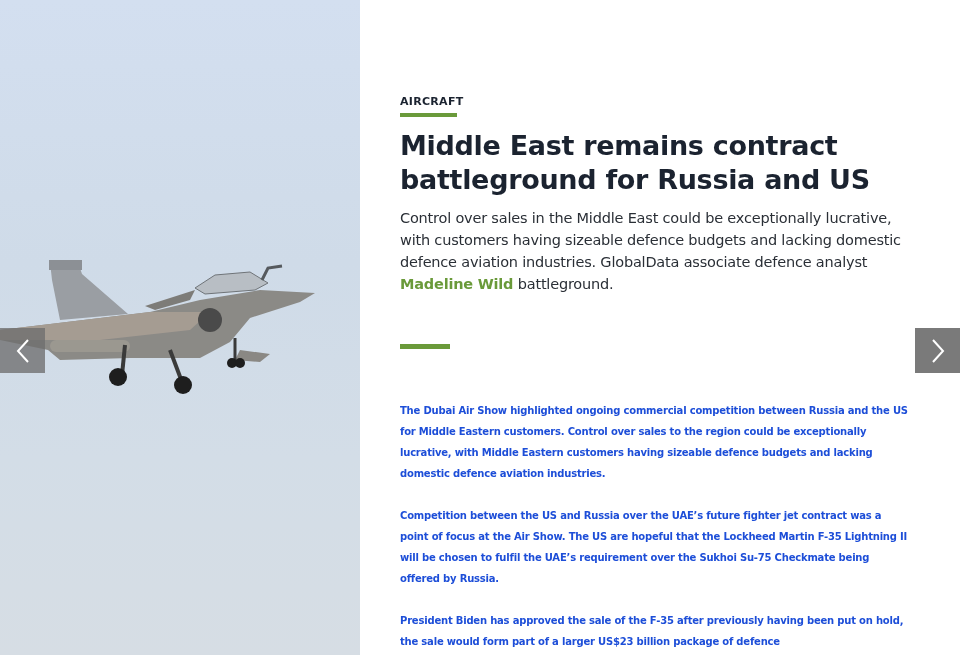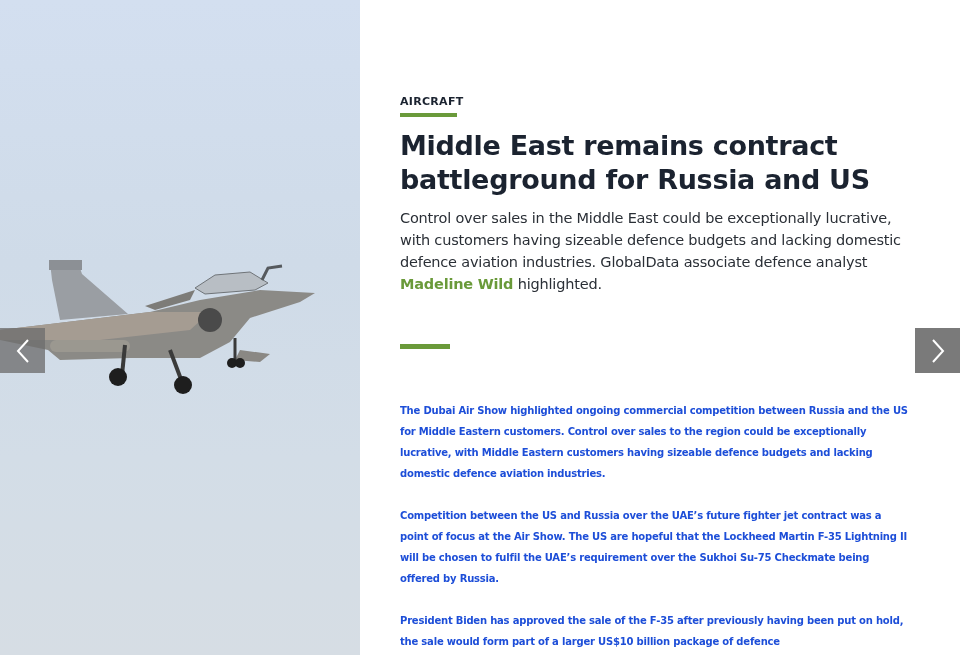--- a/index.html
+++ b/index.html
@@ -60,20 +60,20 @@
 <div class="nav-next">
   <svg width="16" height="26" viewBox="0 0 16 26">
     <polyline points="3,2 13,13 3,24" fill="none" stroke="#ffffff" stroke-width="2"></polyline>
   </svg>
 </div>
 
 <div class="content">
   <div class="category">AIRCRAFT</div>
   <div class="cat-bar"></div>
   <h1 class="title">Middle East remains contract battleground for Russia and US</h1>
-  <p class="standfirst"><span>Control over sales in the Middle East could be exceptionally lucrative, with customers having sizeable defence budgets and lacking domestic defence aviation industries. GlobalData associate defence analyst </span><a class="author">Madeline Wild</a><span> highlighted.</span></p>
+  <p class="standfirst"><span>Control over sales in the Middle East could be exceptionally lucrative, with customers having sizeable defence budgets and lacking domestic defence aviation industries. GlobalData associate defence analyst </span><a class="author">Madeline Wild</a><span> battleground.</span></p>
   <div class="divider"></div>
   <div class="body">
     <p>The Dubai Air Show highlighted ongoing commercial competition between Russia and the US for Middle Eastern customers. Control over sales to the region could be exceptionally lucrative, with Middle Eastern customers having sizeable defence budgets and lacking domestic defence aviation industries.</p>
     <p>Competition between the US and Russia over the UAE’s future fighter jet contract was a point of focus at the Air Show. The US are hopeful that the Lockheed Martin F-35 Lightning II will be chosen to fulfil the UAE’s requirement over the Sukhoi Su-75 Checkmate being offered by Russia.</p>
-    <p>President Biden has approved the sale of the F-35 after previously having been put on hold, the sale would form part of a larger US$10 billion package of defence</p>
+    <p>President Biden has approved the sale of the F-35 after previously having been put on hold, the sale would form part of a larger US$23 billion package of defence</p>
   </div>
 </div>
 
 </body></html>

